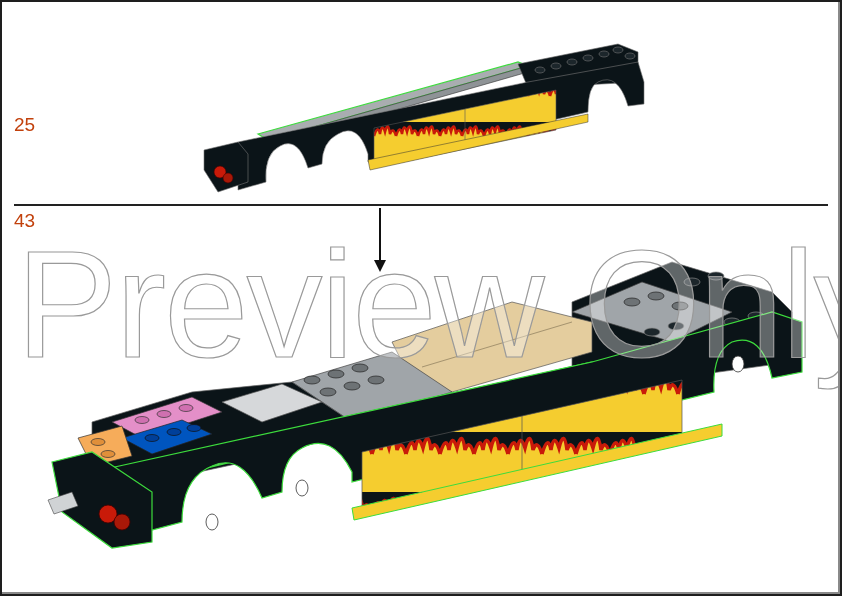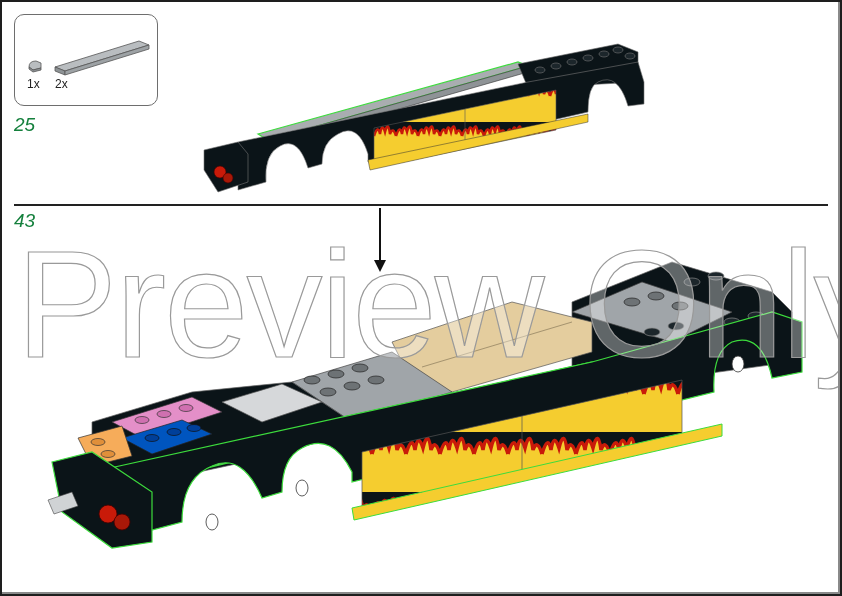--- a/index.html
+++ b/index.html
@@ -1,44 +1,31 @@
 <!DOCTYPE html>
 <html><head>
 <meta charset="utf-8">
 <style>
   html, body { margin:0; padding:0; }
   body { width:842px; height:596px; background:#1e1e1e; position:relative; overflow:hidden; font-family:"Liberation Sans", sans-serif; }
   .page { position:absolute; left:2px; top:2px; width:836px; height:590px; background:#ffffff; border-right:2px solid #8a8a8a; border-bottom:2px solid #8a8a8a; overflow:hidden; }
   .parts-box { position:absolute; left:12px; top:12px; width:142px; height:90px; border:1px solid #6e6e6e; border-radius:10px; background:#fff; }
   .part-qty { position:absolute; font-size:12px; color:#222; }
-  .step-num { position:absolute; font-style:italic; font-size:19px; color:#15803d; }
+  .step-num { position:absolute; font-size:19px; color:#c2410c; }
   .divider { position:absolute; left:12px; top:202px; width:814px; height:2px; background:#222; }
   .arrow { position:absolute; }
   .model { position:absolute; }
   .watermark { position:absolute; left:14px; top:226px; font-size:152px; line-height:152px; color:transparent; -webkit-text-stroke:1.2px #9a9a9a; letter-spacing:-2px; white-space:nowrap; pointer-events:none; font-family:"Liberation Sans", sans-serif; font-weight:normal; }
   .watermark-fill { position:absolute; left:14px; top:226px; font-size:152px; line-height:152px; color:rgba(255,255,255,0.35); letter-spacing:-2px; white-space:nowrap; pointer-events:none; font-family:"Liberation Sans", sans-serif; }
 </style>
 </head>
 <body>
 
 <div class="page">
 
-  <div class="parts-box">
-    <svg style="position:absolute;left:12px;top:44px" width="18" height="14" viewBox="0 0 18 14">
-      <path d="M2 8 Q2 2 9 2 L14 4 L14 9 L6 11 Z" fill="#b9bdc0" stroke="#555" stroke-width="0.8"></path>
-      <path d="M2 8 L6 11 L14 9 L14 11 L6 13 L2 10 Z" fill="#8e9396" stroke="#555" stroke-width="0.8"></path>
-    </svg>
-    <span class="part-qty" style="left:12px;top:62px">1x</span>
-    <svg style="position:absolute;left:38px;top:14px" width="100" height="50" viewBox="0 0 100 50">
-      <polygon points="2,38 86,12 96,16 12,42" fill="#b9bdc0" stroke="#555" stroke-width="0.8"></polygon>
-      <polygon points="2,38 12,42 12,46 2,42" fill="#8e9396" stroke="#555" stroke-width="0.8"></polygon>
-      <polygon points="12,42 96,16 96,20 12,46" fill="#9da2a5" stroke="#555" stroke-width="0.8"></polygon>
-    </svg>
-    <span class="part-qty" style="left:40px;top:62px">2x</span>
-  </div>
 
   <div class="step-num" style="left:12px;top:112px">25</div>
 
   <svg class="model" style="left:196px;top:40px" width="460" height="160" viewBox="0 0 460 160">
     <defs>
       <pattern id="flames25" x="0" y="0" width="22" height="40" patternUnits="userSpaceOnUse">
         <rect width="22" height="40" fill="#f5cd2f"></rect>
         <path d="M0 14 Q4 2 6 12 Q8 0 11 10 Q14 -2 16 12 Q19 4 22 14 L22 0 L0 0 Z" fill="#0b1418"></path>
         <path d="M0 14 Q4 2 6 12 Q8 0 11 10 Q14 -2 16 12 Q19 4 22 14" fill="none" stroke="#c91a09" stroke-width="2.5"></path>
       </pattern>

